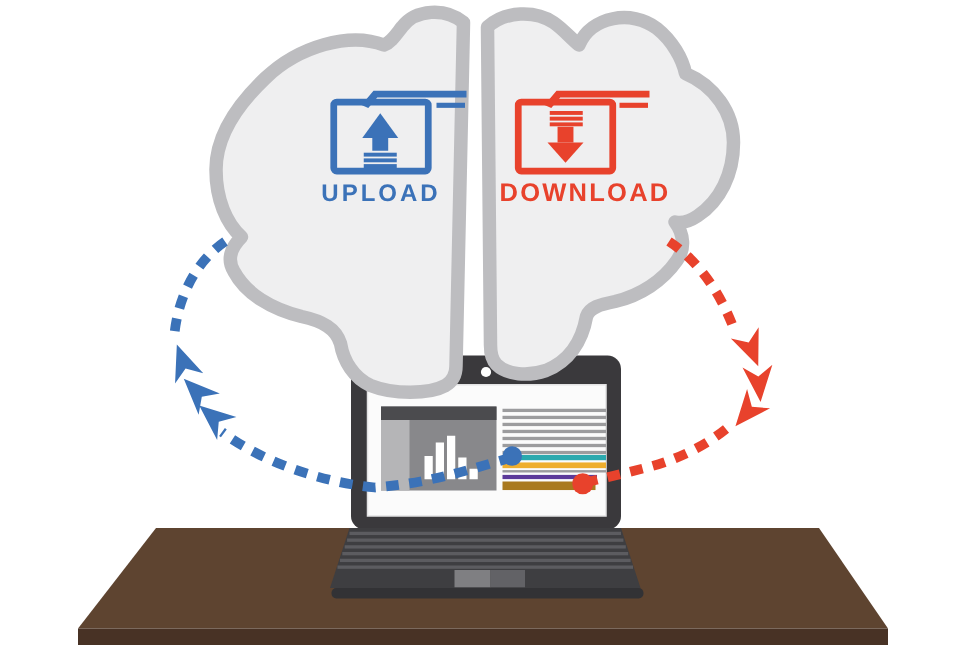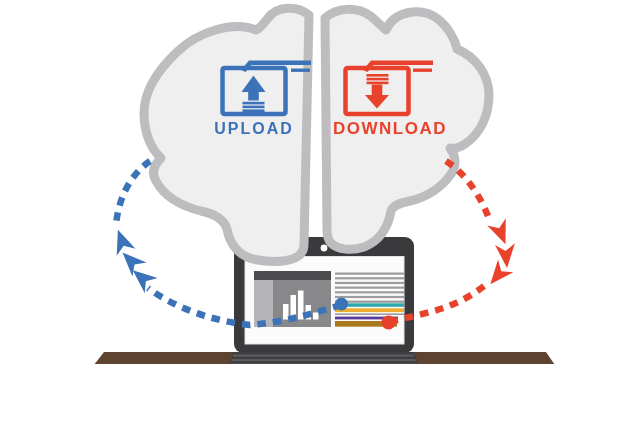--- a/index.html
+++ b/index.html
@@ -1,16 +1,16 @@
 <!DOCTYPE html>
 <html><head>
 <meta charset="utf-8">
 <style>
   html,body{margin:0;padding:0;background:#ffffff;}
-  .stage{width:640px;height:364px;position:relative;overflow:hidden;background:#ffffff;
+  .stage{width:640px;height:430px;position:relative;overflow:hidden;background:#ffffff;
          font-family:"Liberation Sans",sans-serif;}
   svg{display:block;}
   .cloud-half{fill:#efeff0;stroke:#bdbdc0;stroke-width:9;stroke-linejoin:round;}
   .desk-top{fill:#5e4430;}
   .desk-front{fill:#483225;}
   .bezel{fill:#3a393c;}
   .deck{fill:#3e3e41;}
   .base-bar{fill:#323235;}
   .screen{fill:#fbfbfb;stroke:#e3e3e4;stroke-width:1;}
   .win-header{fill:#4b4b4e;}

